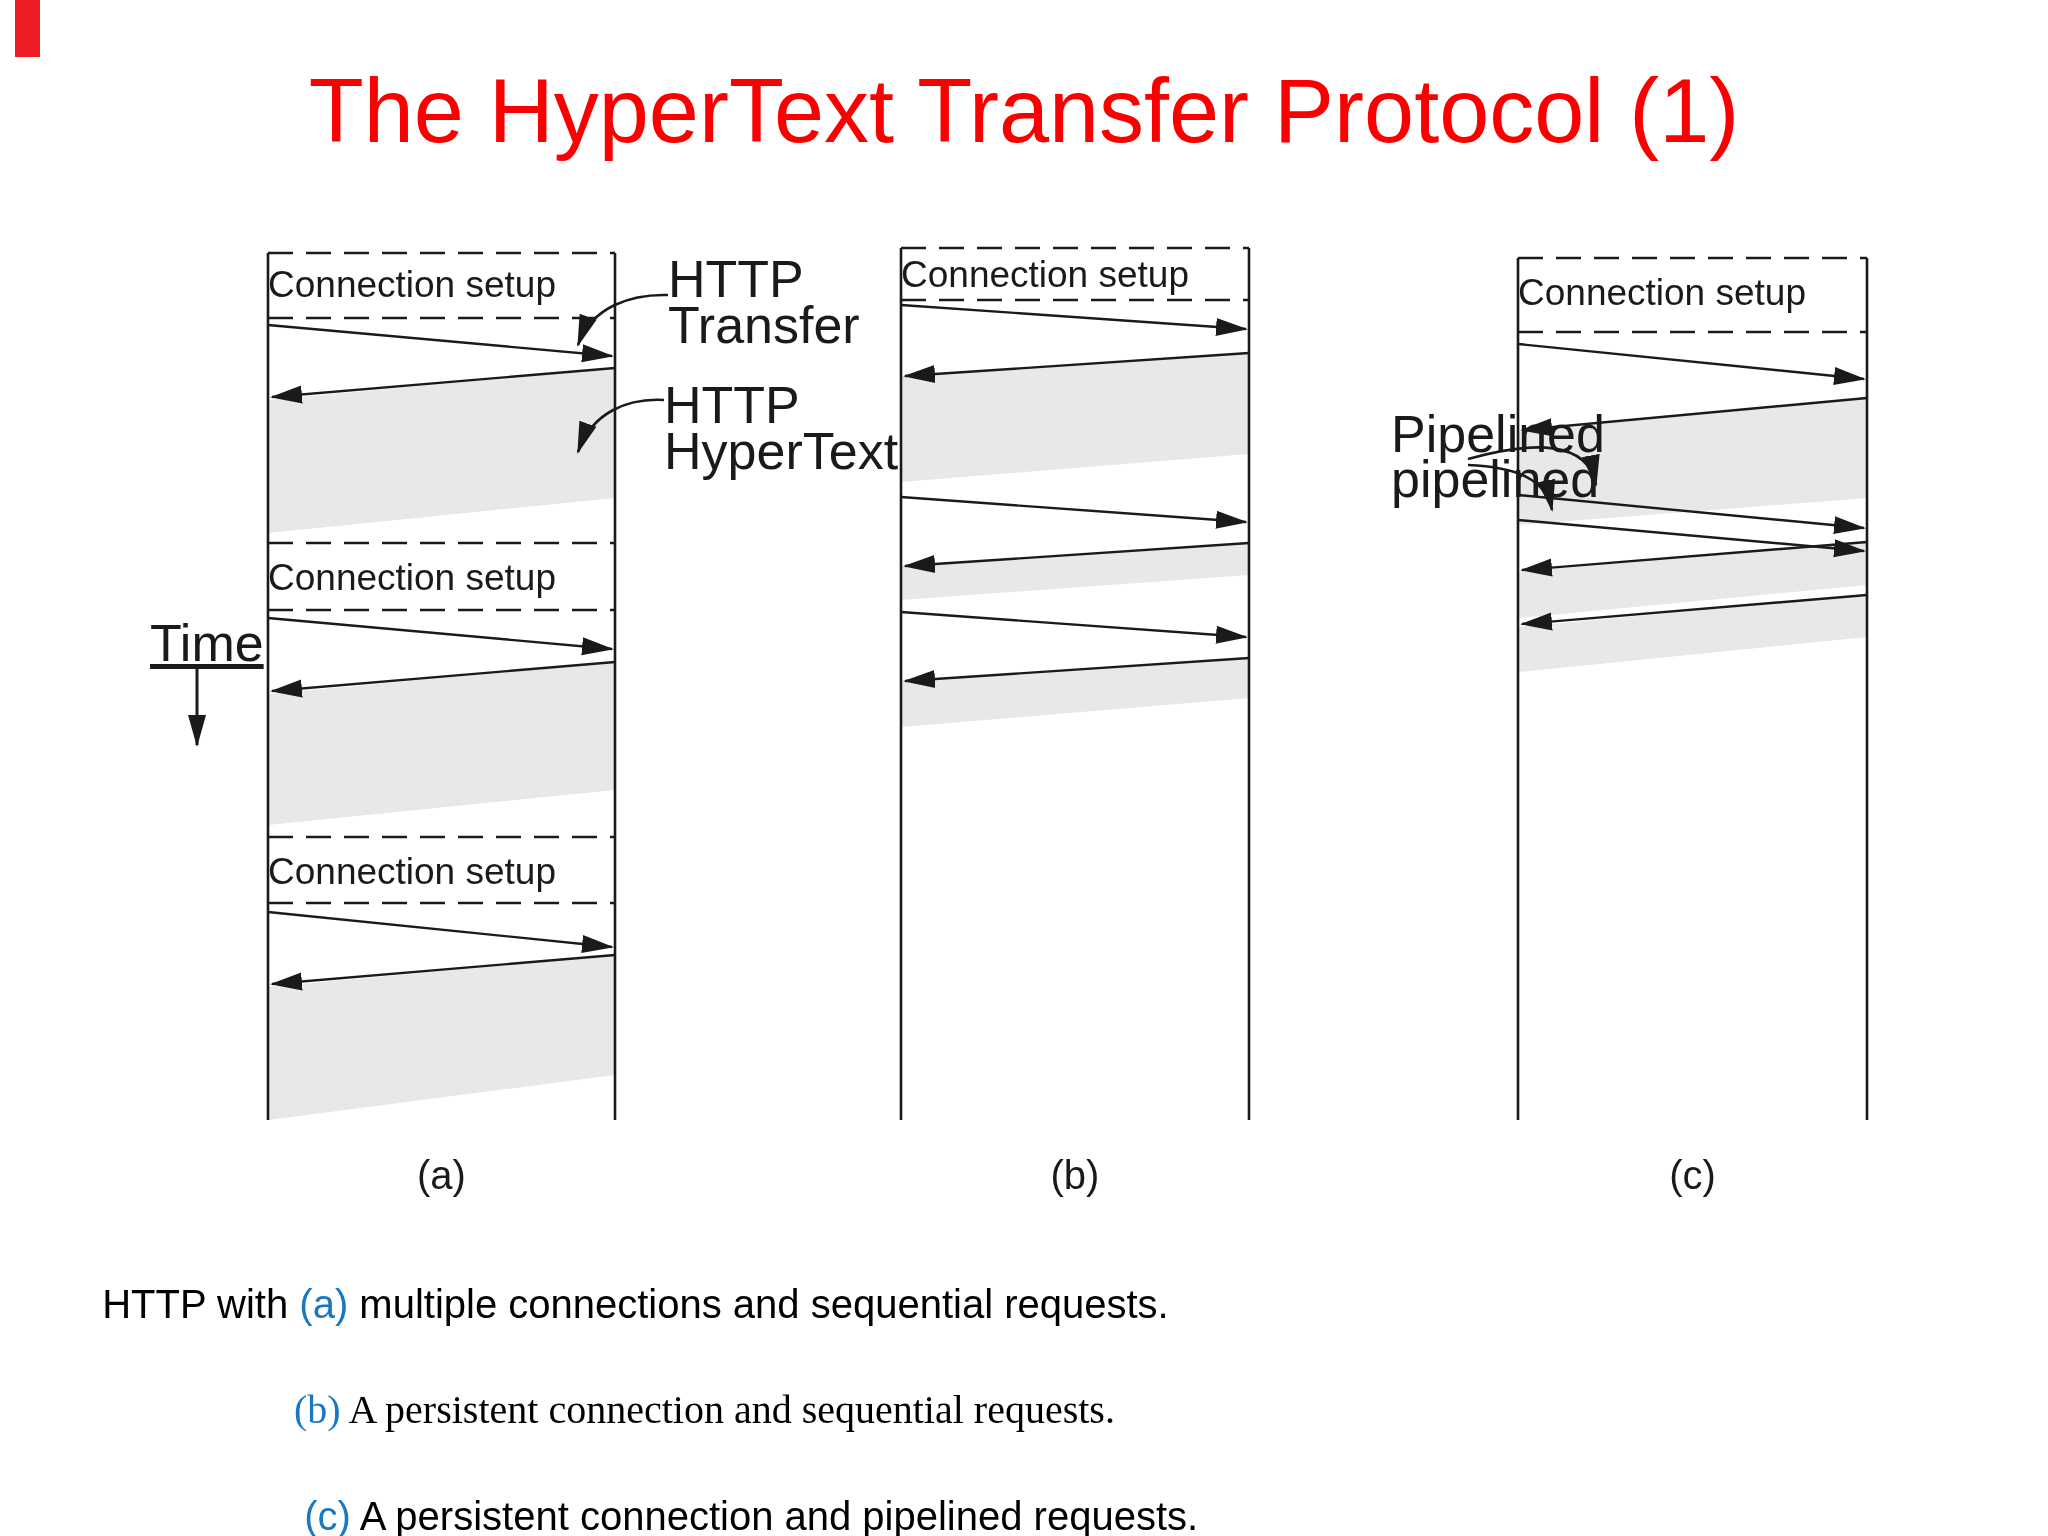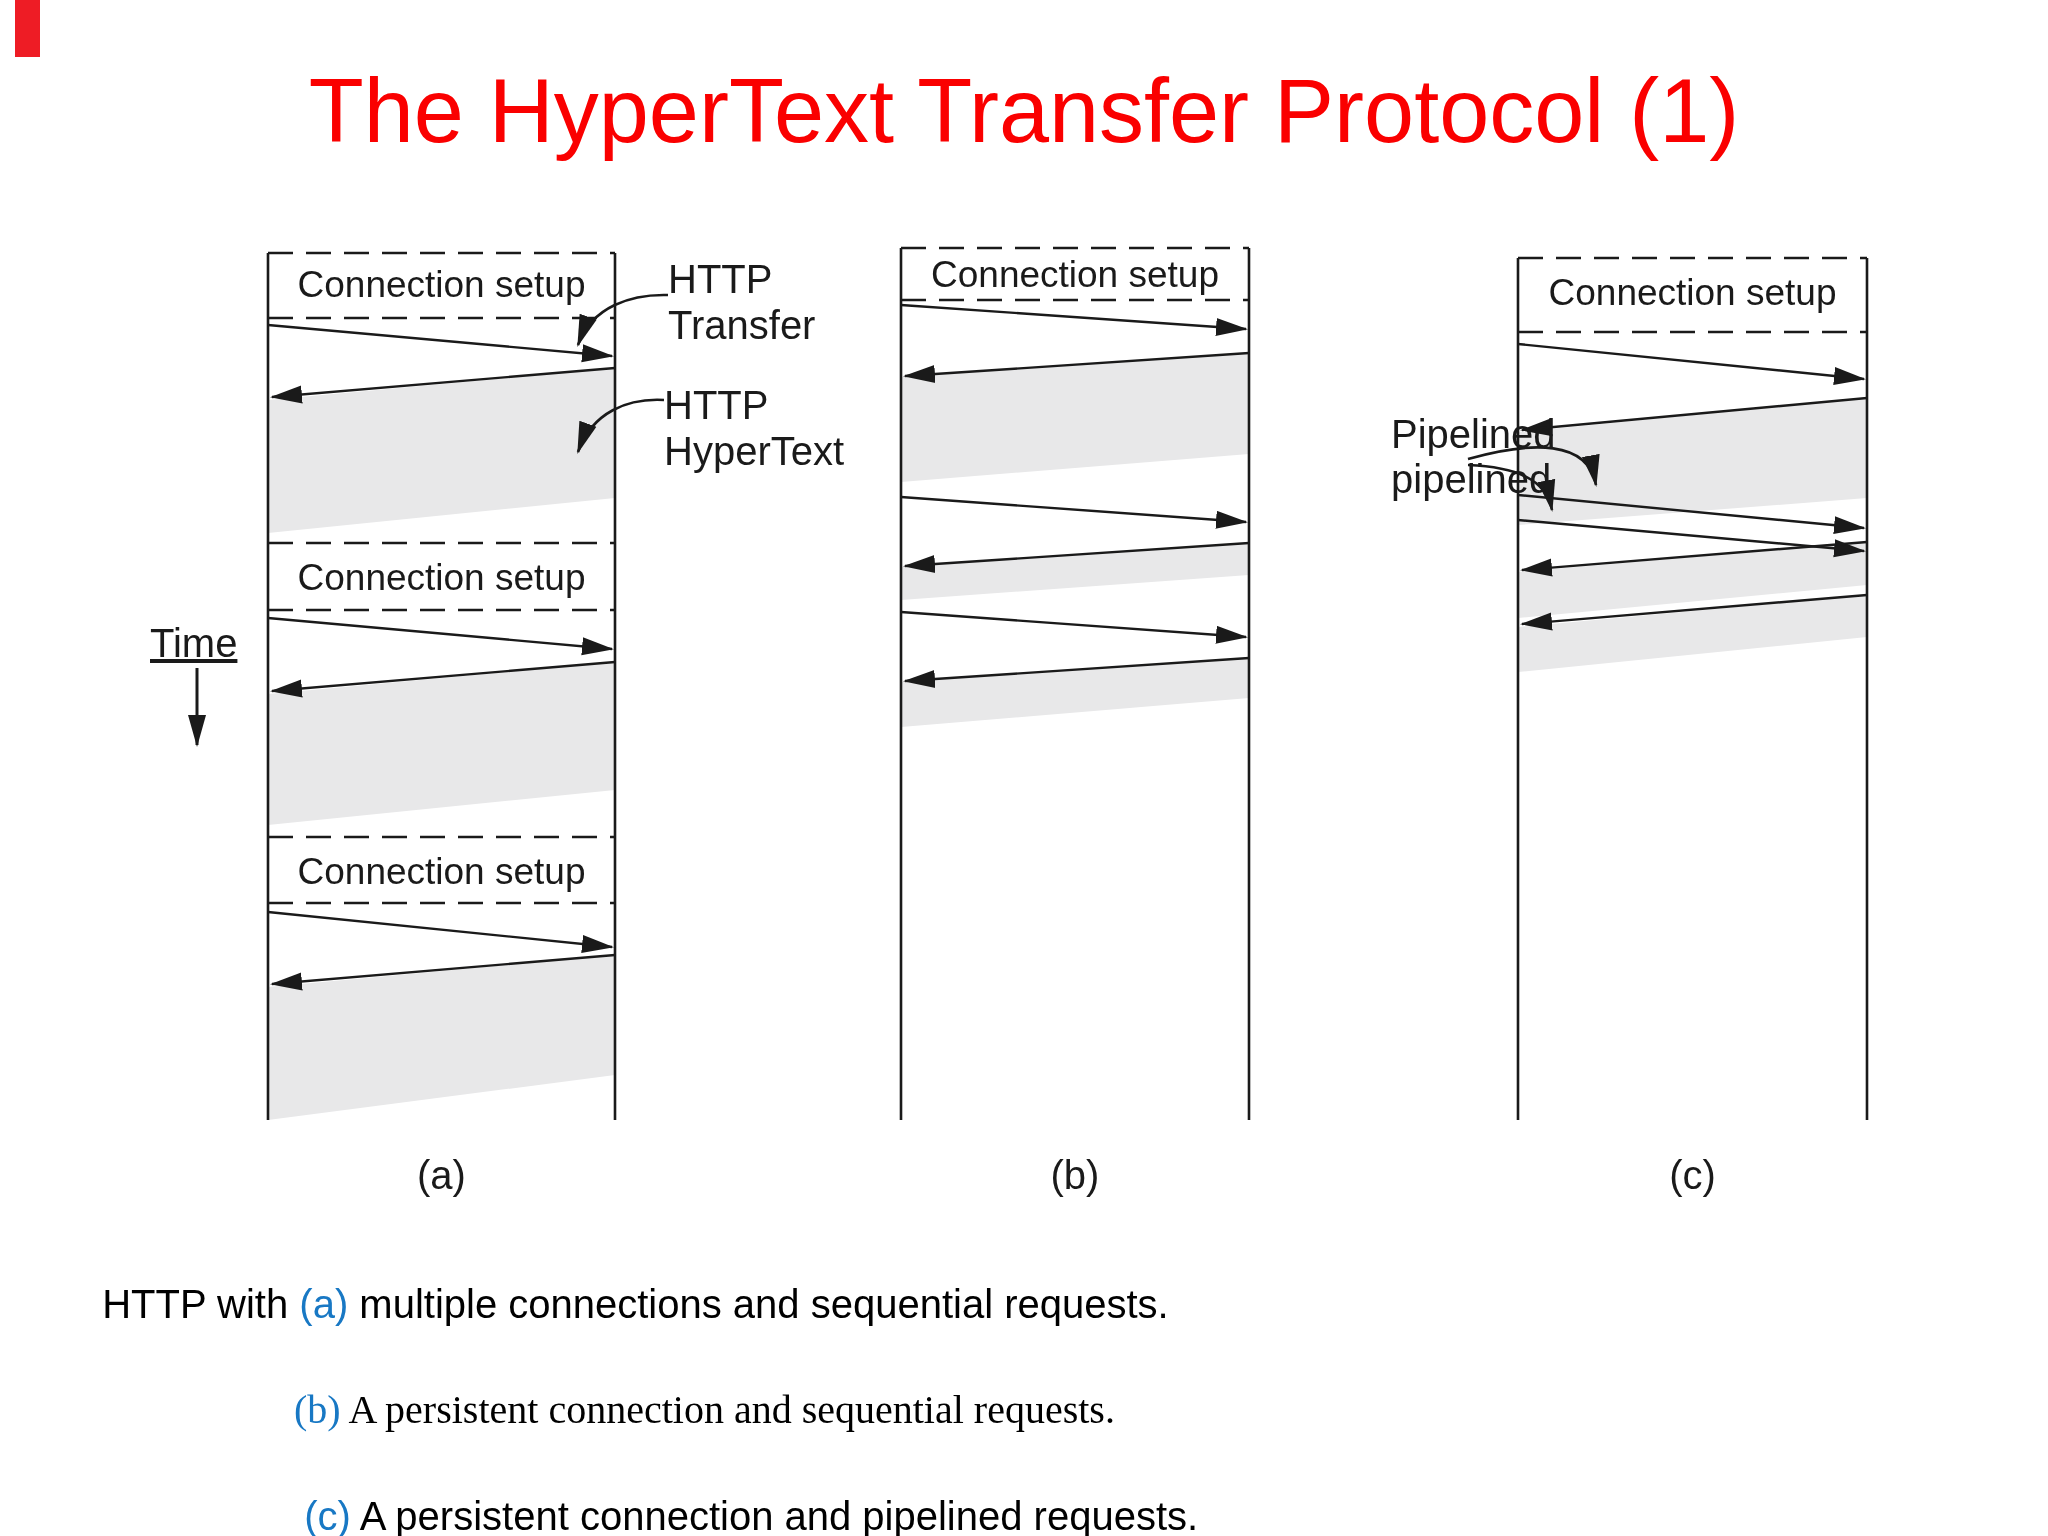--- a/index.html
+++ b/index.html
@@ -16,22 +16,22 @@
     font-family:"Liberation Sans", sans-serif;color:var(--ink);
   }
   .abs{position:absolute;}
   .corner-bar{left:15px;top:0;width:25px;height:57px;background:var(--corner-red);}
   .title{
     left:0;top:60px;width:2048px;text-align:center;
     font-size:90px;font-weight:400;color:var(--title-red);line-height:1.15;
     letter-spacing:0px;
   }
   .dlabel{font-size:37px;color:var(--ink);white-space:nowrap;}
-  .boxlabel{text-align:center;}
-  .sidelabel{font-size:40px;line-height:46px;color:var(--ink);white-space:nowrap;}
+  .boxlabel{}
+  .sidelabel{font-size:52px;line-height:46px;color:var(--ink);white-space:nowrap;}
   .panel-letter{font-size:40px;text-align:center;}
   .caption-line{font-size:40px;color:#000;white-space:pre;line-height:1.2;}
   .caption-line .ref{color:var(--ref-blue);}
   .footer{
     left:78px;top:1498px;width:1950px;font-size:34px;color:#000;white-space:pre;
   }
   svg line, svg path.curve{stroke:var(--ink);}
 </style>
 </head>
 <body>

